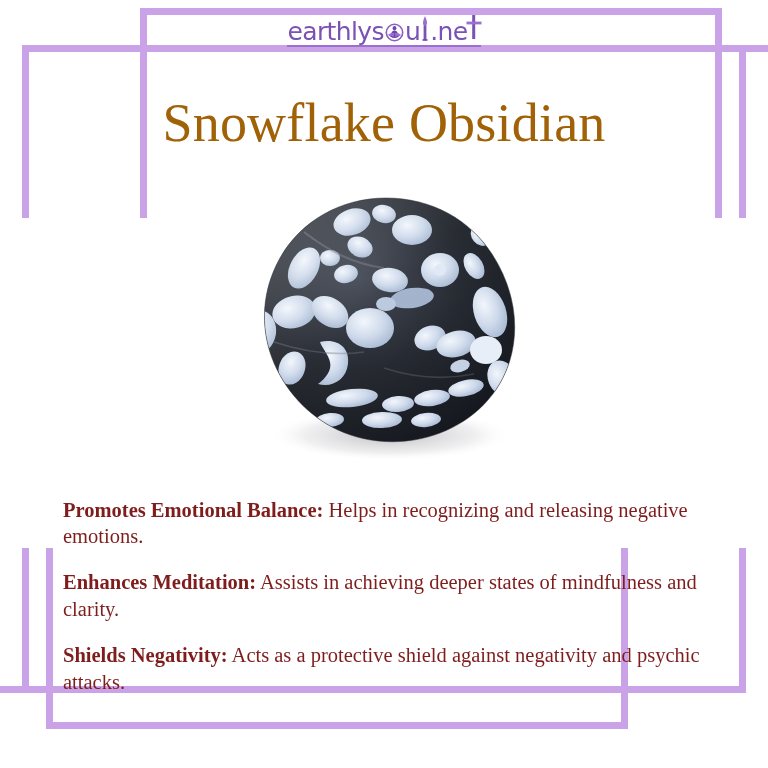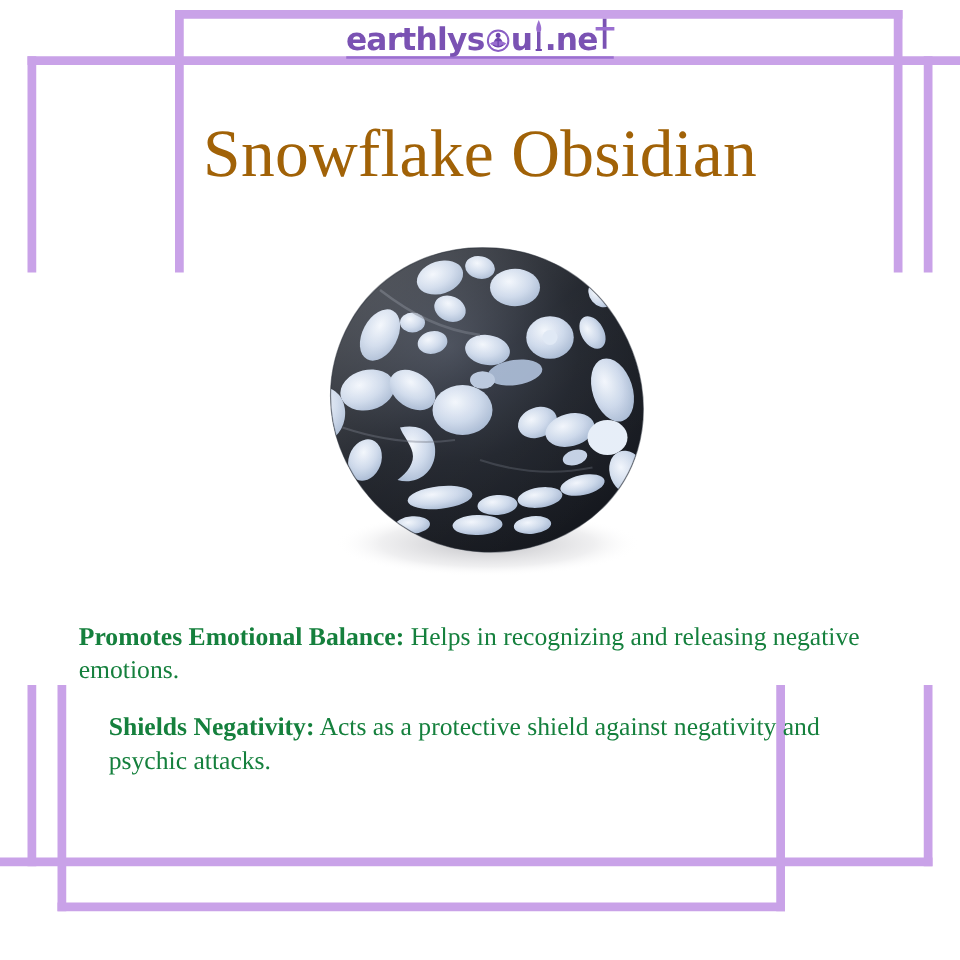--- a/index.html
+++ b/index.html
@@ -42,21 +42,21 @@
     top: 14px;
     display: flex;
     justify-content: center;
     align-items: center;
   }
   .logo {
     display: inline-flex;
     align-items: baseline;
     font-family: "DejaVu Sans", sans-serif;
     font-size: 25px;
-    font-weight: 700;
+    font-weight: 400;
     letter-spacing: -0.6px;
     color: #7a52b3;
     border-bottom: 2px solid #9a6fd0;
     padding-bottom: 1px;
     line-height: 1;
   }
   .logo .seg { white-space: pre; }
   .logo .glyph-slot {
     position: relative;
     display: inline-block;
@@ -132,24 +132,24 @@
   .bullets {
     position: absolute;
     left: 63px;
     right: 60px;
     top: 476px;
   }
   .bullet {
     font-family: "Liberation Serif", "DejaVu Serif", serif;
     font-size: 20.5px;
     line-height: 1.28;
-    color: #15803d;
+    color: #7f1d1d;
     margin-bottom: 20px;
   }
-  .bullet:last-child { margin-bottom: 0; margin-left: 24px; }
+  .bullet:last-child { margin-bottom: 0; }
   .bullet .lead {
     font-weight: 700;
   }
   .bullet .rest {
     font-weight: 400;
   }
 </style>
 </head>
 <body>
 
@@ -317,20 +317,23 @@
                C66 30 106 6 152 6 Z" fill="none" stroke="#2a2f39" stroke-width="1" stroke-opacity="0.5"></path>
     </svg>
   </div>
 
   <div class="bullets">
 
     <p class="bullet">
       <span class="lead">Promotes Emotional Balance:</span><span class="rest"> Helps in recognizing and releasing negative emotions.</span>
     </p>
 
+    <p class="bullet">
+      <span class="lead">Enhances Meditation:</span><span class="rest"> Assists in achieving deeper states of mindfulness and clarity.</span>
+    </p>
 
     <p class="bullet">
       <span class="lead">Shields Negativity:</span><span class="rest"> Acts as a protective shield against negativity and psychic attacks.</span>
     </p>
 
   </div>
 
 </div>
 
 </body></html>

